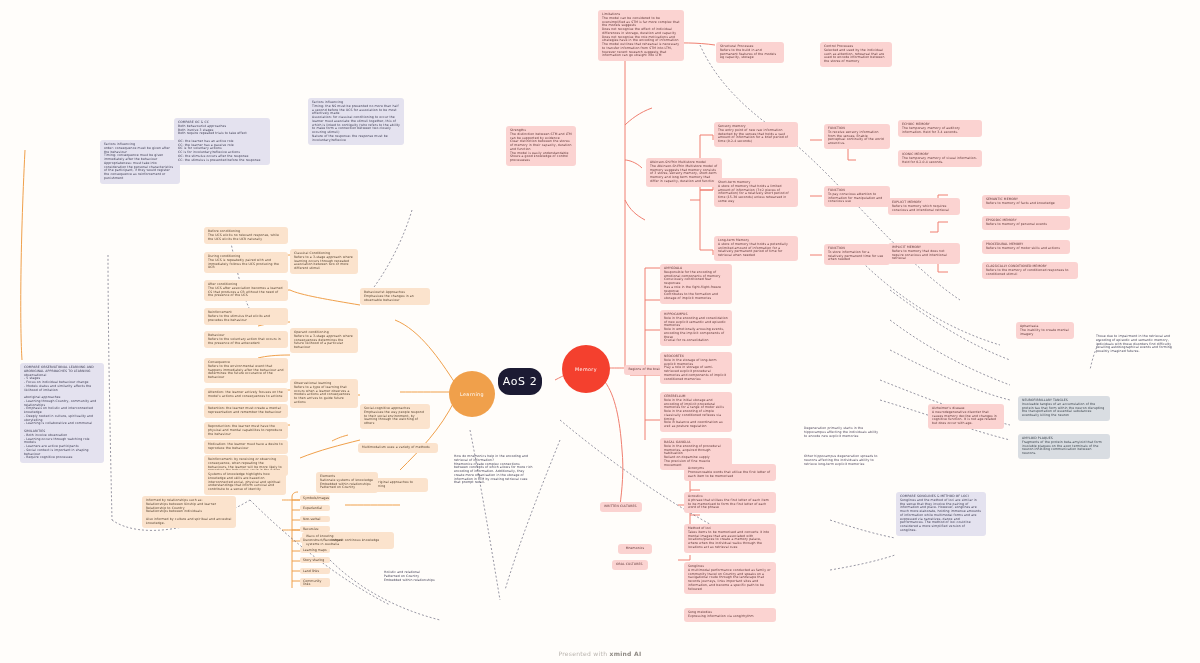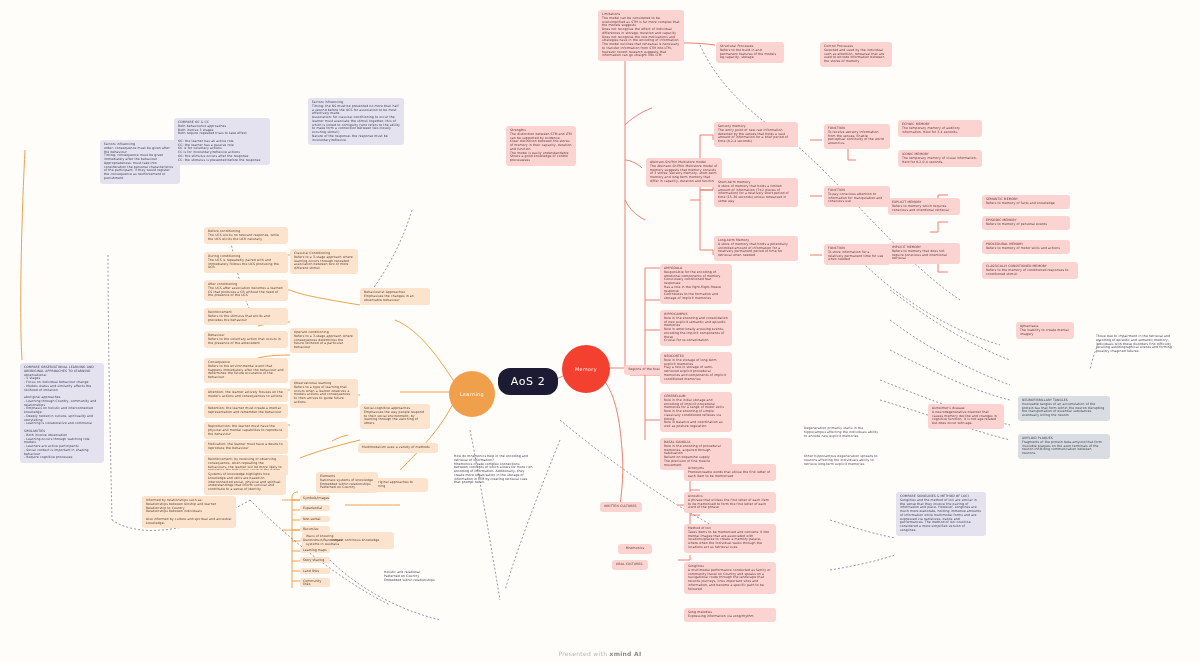--- a/index.html
+++ b/index.html
@@ -103,21 +103,21 @@
       <path d="M470,430 C480,480 490,540 500,600"></path>
       <path d="M330,560 C360,590 400,610 440,620"></path>
       <path d="M250,500 C290,540 340,580 390,605"></path>
       <path d="M560,440 C540,490 520,540 505,590"></path>
       <path d="M830,520 C860,530 880,535 895,538"></path>
       <path d="M830,570 C860,565 880,560 895,555"></path>
       <path d="M1100,340 C1095,350 1092,360 1090,370"></path>
     </g>
   </svg>
 
-  <div class="core" style="left:498px;top:368px;width:60px;height:27px;">
+  <div class="core" style="left:498px;top:368px;width:44px;height:27px;">
     <span>AoS 2</span>
   </div>
 
   <div class="bubble" style="left:449px;top:371px;width:46px;height:46px;background:#f0a04b;">
     <span style="font-size:4.8px;">Learning</span>
   </div>
   <div class="bubble" style="left:562px;top:345px;width:48px;height:48px;background:#f4402e;">
     <span style="font-size:4.8px;">Memory</span>
   </div>
 

